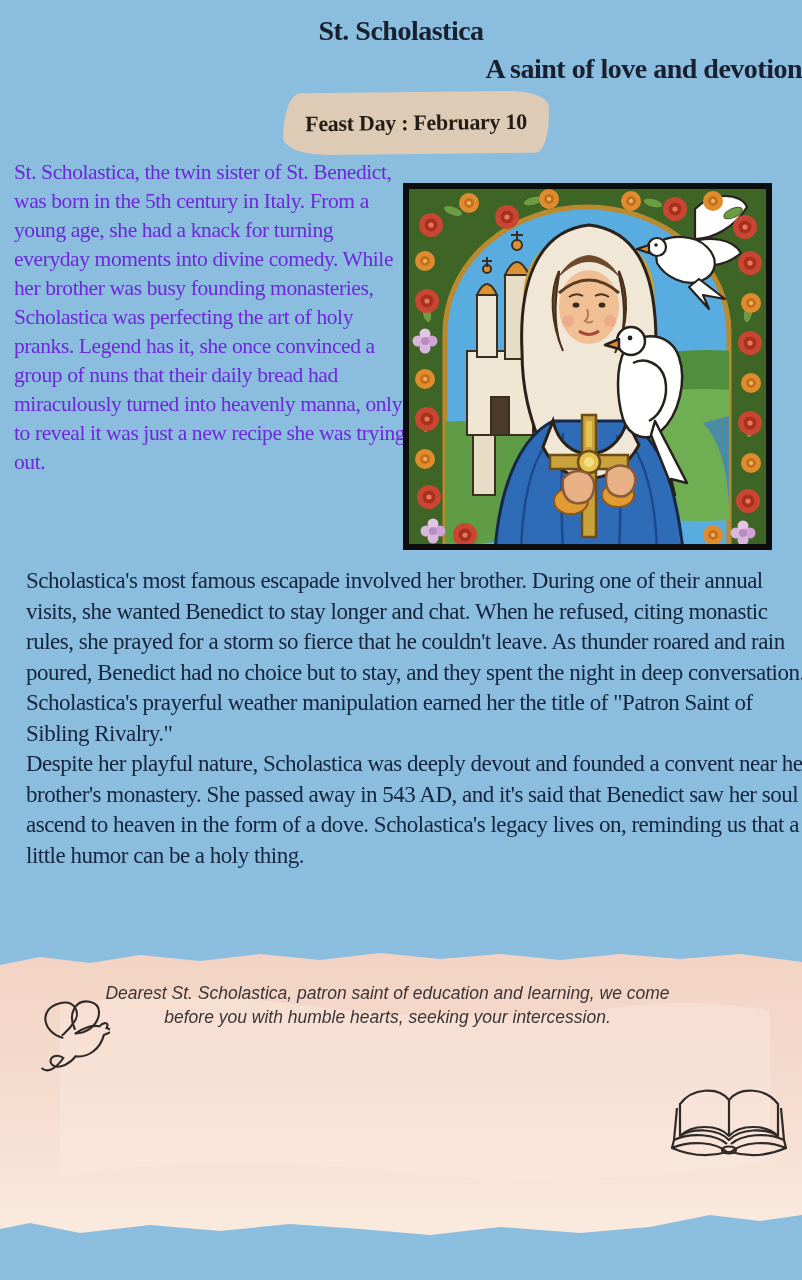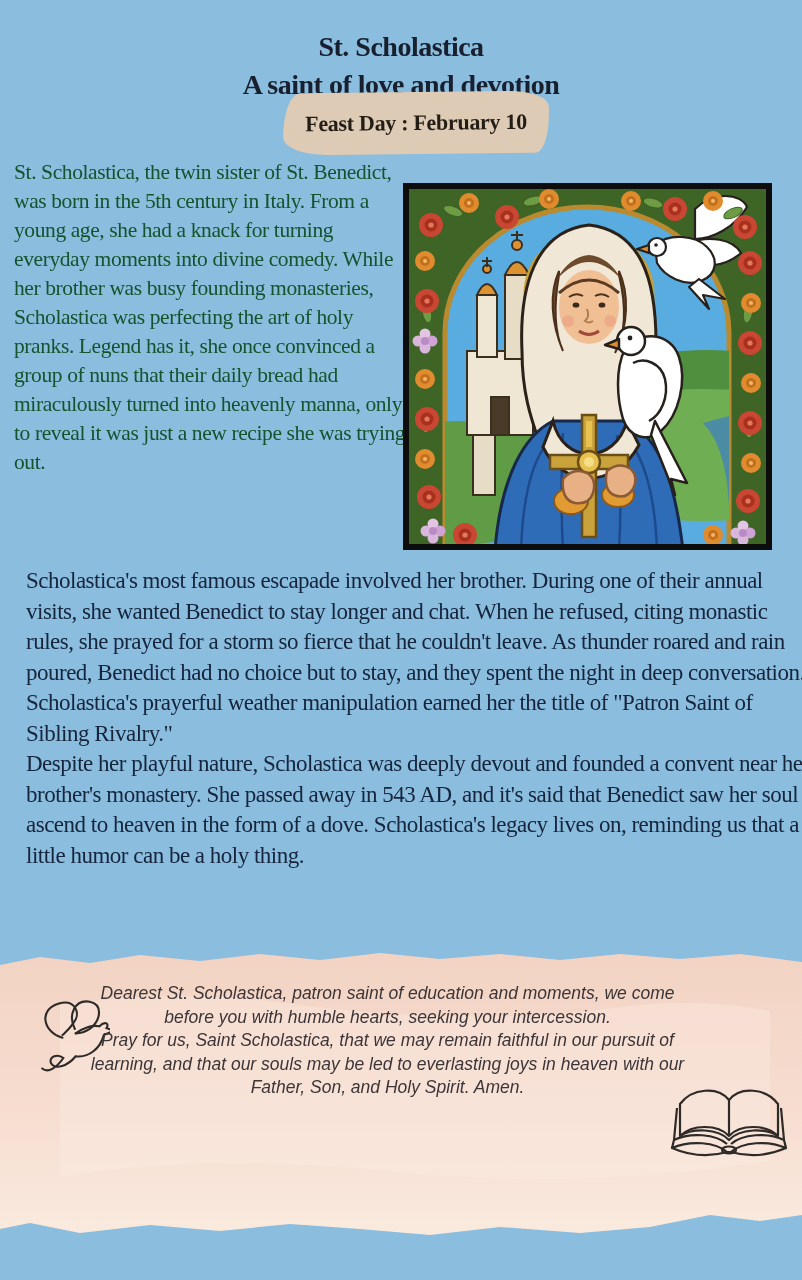--- a/index.html
+++ b/index.html
@@ -4,44 +4,44 @@
 <style>
   html,body{margin:0;padding:0;}
   .page{
     position:relative;
     width:802px;height:1280px;
     background:#8abdde;
     overflow:hidden;
     font-family:"Liberation Serif",serif;
   }
   
-  .header{position:absolute;top:16px;left:0;width:100%;text-align:center;}
+  .header{position:absolute;top:0;left:0;width:100%;text-align:center;}
   .title{
     margin:14px 0 0 0;font-size:28px;font-weight:bold;color:#18202f;
     letter-spacing:-0.5px;line-height:34px;
   }
   .subtitle{
     margin:4px 0 0 0;font-size:28px;font-weight:bold;color:#18202f;
-    letter-spacing:-0.5px;line-height:34px;
+    letter-spacing:-0.5px;line-height:34px;text-align:right;
   }
   .feast-badge{
     position:absolute;left:283px;top:92px;width:266px;height:62px;
     background:#ddcbb6;
     border-radius:18px 42px 14px 46px / 46px 16px 40px 18px;
     transform:rotate(-0.6deg);
     display:flex;align-items:center;justify-content:center;
   }
   .feast-label{
     font-size:22px;font-weight:bold;color:#231d15;letter-spacing:-0.3px;
   }
   
   .para-lead{
     position:absolute;left:14px;top:158px;width:394px;
     font-size:21.5px;line-height:29px;letter-spacing:-0.4px;
-    color:#14532d;text-align:left;margin:0;
+    color:#6d28d9;text-align:left;margin:0;
   }
   .fulltext{
     position:absolute;left:14px;top:566px;width:786px;
     color:#16243c;text-align:left;margin-left:12px;
   }
   .fulltext p{
     margin:0;font-size:23px;line-height:30.5px;letter-spacing:-0.5px;
   }
   
   .portrait{
@@ -254,22 +254,21 @@
 
   <svg class="dove-line-icon" viewBox="0 0 100 100" xmlns="http://www.w3.org/2000/svg">
     <g fill="none" stroke="#2e2a28" stroke-width="2.4" stroke-linecap="round">
       <path d="M46,52 C24,46 18,20 42,13 C60,8 68,24 58,36 C54,42 49,46 46,49"></path>
       <path d="M60,42 C52,26 60,8 77,11 C92,14 90,32 77,42 C71,46 65,47 61,47"></path>
       <path d="M61,47 C69,41 80,37 88,39 C93,33 100,35 96,41 L104,44 L93,49 C89,64 76,75 61,73 C52,84 38,89 33,81 C30,73 41,70 47,75 C40,85 30,93 23,87"></path>
     </g>
   </svg>
 
   <div class="prayer-text">
-    <p>Dearest St. Scholastica, patron saint of education and moments, we come before you with humble hearts, seeking your intercession.</p>
-    <p>Pray for us, Saint Scholastica, that we may remain faithful in our pursuit of learning, and that our souls may be led to everlasting joys in heaven with our Father, Son, and Holy Spirit. Amen.</p>
+    <p>Dearest St. Scholastica, patron saint of education and learning, we come before you with humble hearts, seeking your intercession.</p>
   </div>
 
   <svg class="book-line-icon" viewBox="0 0 126 92" xmlns="http://www.w3.org/2000/svg">
     <g fill="none" stroke="#2e2a28" stroke-width="2.2" stroke-linejoin="round">
       <path d="M63,22 C52,8 26,10 14,26 L14,58 C26,46 52,46 63,58 C74,46 100,46 112,58 L112,26 C100,10 74,8 63,22 Z"></path>
       <path d="M63,22 L63,58"></path>
       <path d="M14,58 C26,50 52,50 63,62 C74,50 100,50 112,58"></path>
       <path d="M11,30 L8,62 C24,54 50,56 61,66 M115,30 L118,62 C102,54 76,56 65,66"></path>
       <path d="M8,62 L6,70 C24,62 50,64 61,74 L65,74 C76,64 102,62 120,70 L118,62"></path>
       <path d="M6,70 Q34,82 61,74 M120,70 Q92,82 65,74"></path>

